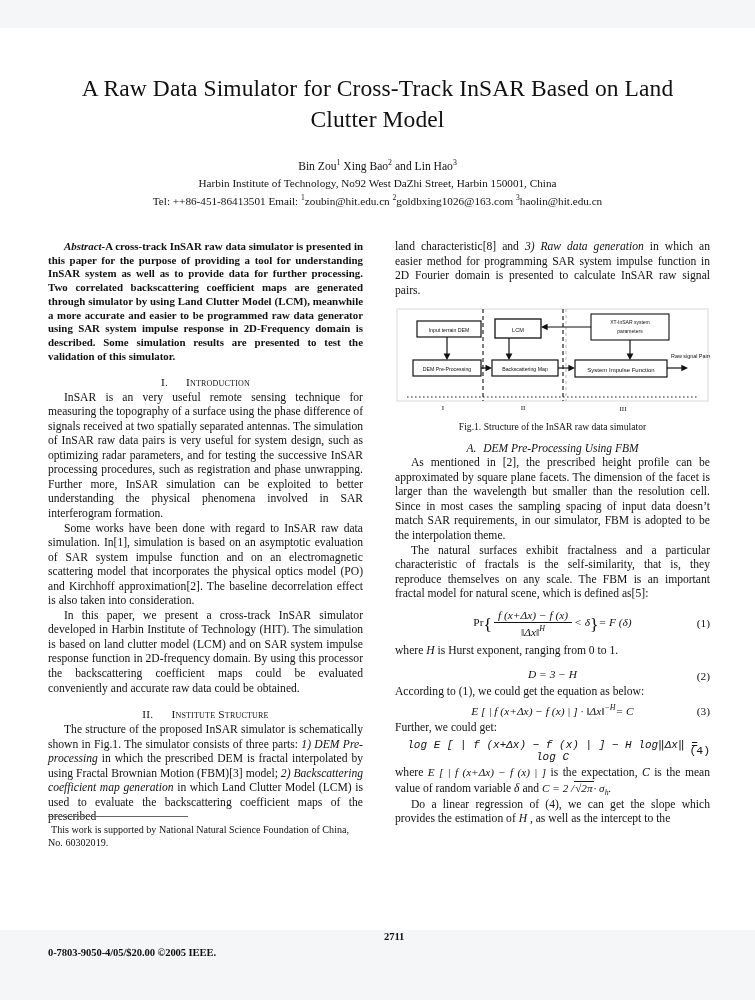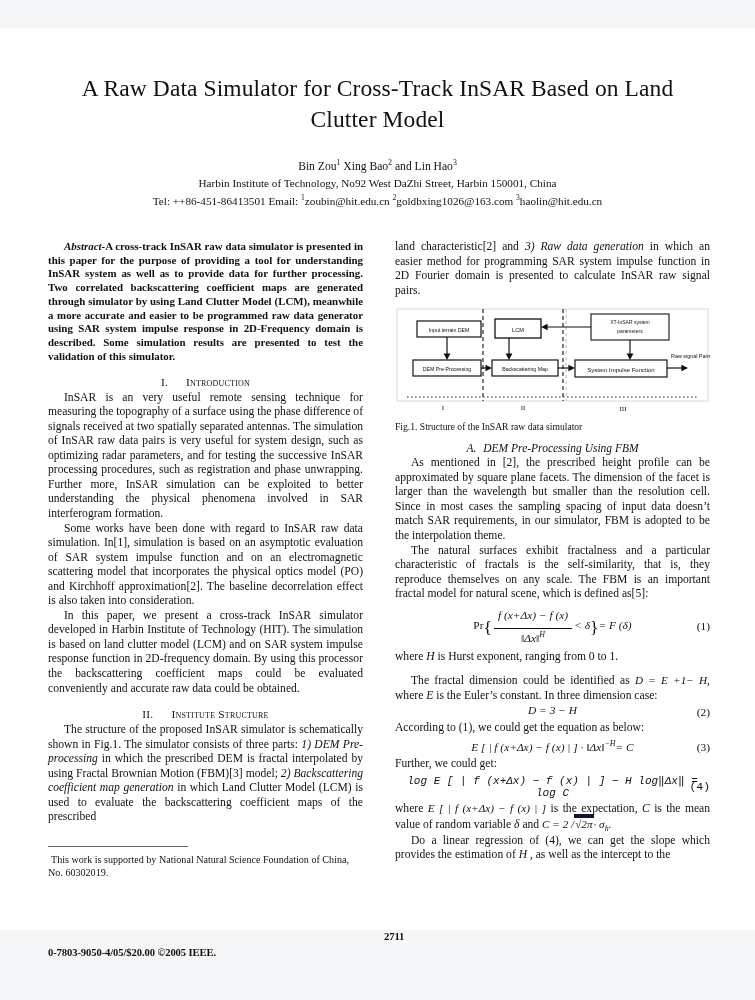--- a/index.html
+++ b/index.html
@@ -108,21 +108,21 @@
     text-align: center;
   }
   h3.subsec .lbl { margin-right: 7px; }
 
   .gap { height: 8px; }
 
   
   .footnote-wrap {
     position: absolute;
     left: 48px;
-    top: 818px;
+    top: 788px;
     width: 315px;
   }
   .fn-rule {
     width: 140px;
     height: 1px;
     background: #666;
     margin-bottom: 6px;
   }
   .footnote {
     font-size: 10.1px;
@@ -146,21 +146,21 @@
 
   
   .figure {
     position: relative;
     width: 315px;
     height: 112px;
     margin: 9px 0 0 0;
   }
   .figcap {
     font-size: 9.6px;
-    text-align: left;
+    text-align: center;
     margin-top: 2px;
     text-indent: 0;
   }
 
   
   .eq {
     position: relative;
     font-size: 11.4px;
     text-indent: 0;
     text-align: center;
@@ -176,25 +176,25 @@
     font-size: 11.4px;
   }
   .eq-small { font-size: 11px; font-family: Liberation Mono, monospace; }
   .mi { font-style: italic; }
   .frac {
     display: inline-block;
     vertical-align: middle;
     text-align: center;
     margin: 0 2px;
   }
-  .frac > .n { display: block; padding: 0 4px 7px 4px; border-bottom: 1px solid #111; }
+  .frac > .n { display: block; padding: 0 4px 1px 4px; border-bottom: 1px solid #111; }
   .frac > .d { display: block; padding: 1px 4px 0 4px; }
   .brk { font-size: 1.55em; vertical-align: -0.22em; font-family: "Liberation Serif", serif; }
   .sup-i { font-size: 0.7em; vertical-align: super; font-style: italic; }
-  .sqrtbar { border-top: 4px solid #0f172a; padding: 0 1px; }
+  .sqrtbar { border-top: 1px solid #0f172a; padding: 0 1px; }
   .ital { font-style: italic; }
   .inline-eq { font-size: 11.2px; }
   .sub-s { font-size: 0.7em; vertical-align: sub; font-style: italic; }
 </style>
 </head>
 <body>
 
 <div class="page">
   <div class="sheet">
 
@@ -229,21 +229,21 @@
 
         <h2 class="sec">
           <span class="num">II.</span><span>Institute Structure</span>
         </h2>
 
         <p><span>The structure of the proposed InSAR simulator is schematically shown in Fig.1. The simulator consists of three parts: </span><span class="ital">1) DEM Pre-processing</span><span> in which the prescribed DEM is fractal interpolated by using Fractal Brownian Motion (FBM)[3] model; </span><span class="ital">2) Backscattering coefficient map generation</span><span> in which Land Clutter Model (LCM) is used to evaluate the backscattering coefficient maps of the prescribed </span></p>
       </div>
 
       <div class="col col-right">
 
-        <p class="noindent"><span>land characteristic[2] and </span><span class="ital">3) Raw data generation</span><span> in which an easier method for programming SAR system impulse function in 2D Fourier domain is presented to calculate InSAR raw signal pairs.</span></p>
+        <p class="noindent"><span>land characteristic[8] and </span><span class="ital">3) Raw data generation</span><span> in which an easier method for programming SAR system impulse function in 2D Fourier domain is presented to calculate InSAR raw signal pairs.</span></p>
 
         <div class="figure">
           <svg width="315" height="112" viewBox="0 0 315 112">
 
             <rect x="2" y="2" width="311" height="92" fill="none" stroke="#d8d8d8" stroke-width="1"></rect>
 
             <line x1="88" y1="2" x2="88" y2="94" stroke="#111" stroke-width="1.1" stroke-dasharray="4,3"></line>
             <line x1="168" y1="2" x2="168" y2="94" stroke="#111" stroke-width="1.1" stroke-dasharray="4,3"></line>
             <line x1="171" y1="2" x2="171" y2="94" stroke="#bbb" stroke-width="1" stroke-dasharray="3,3"></line>
 
@@ -308,21 +308,20 @@
           <span class="body">
             <span>Pr</span><span class="brk">{</span><span class="frac"><span class="n mi">f (x+Δx) − f (x)</span><span class="d"><span class="mi">‖Δx‖</span><span class="sup-i">H</span></span></span><span class="mi">&lt; δ</span><span class="brk">}</span><span class="mi">= F (δ)</span>
           </span>
           <span class="tag">(1)</span>
         </div>
 
         <p class="noindent"><span>where </span><span class="mi">H</span><span> is Hurst exponent, ranging from 0 to 1.</span></p>
 
         <div class="gap"></div>
 
-        <p><span>The fractal dimension could be identified as </span><span class="mi inline-eq">D = E +1− H</span><span>, where </span><span class="mi">E</span><span> is the Euler’s constant. In three dimension case:</span></p>
 
         <div class="eq" style="margin:1px 0 1px 0;text-decoration:underline;">
           <span class="body mi">D = 3 − H</span>
           <span class="tag">(2)</span>
         </div>
 
         <p class="noindent">According to (1), we could get the equation as below:</p>
 
         <div class="eq" style="margin:3px 0 2px 0;">
           <span class="body mi"><span>E [ | f (x+Δx) − f (x) | ] · ‖Δx‖</span><span class="sup-i">−H</span><span>= C</span></span>

